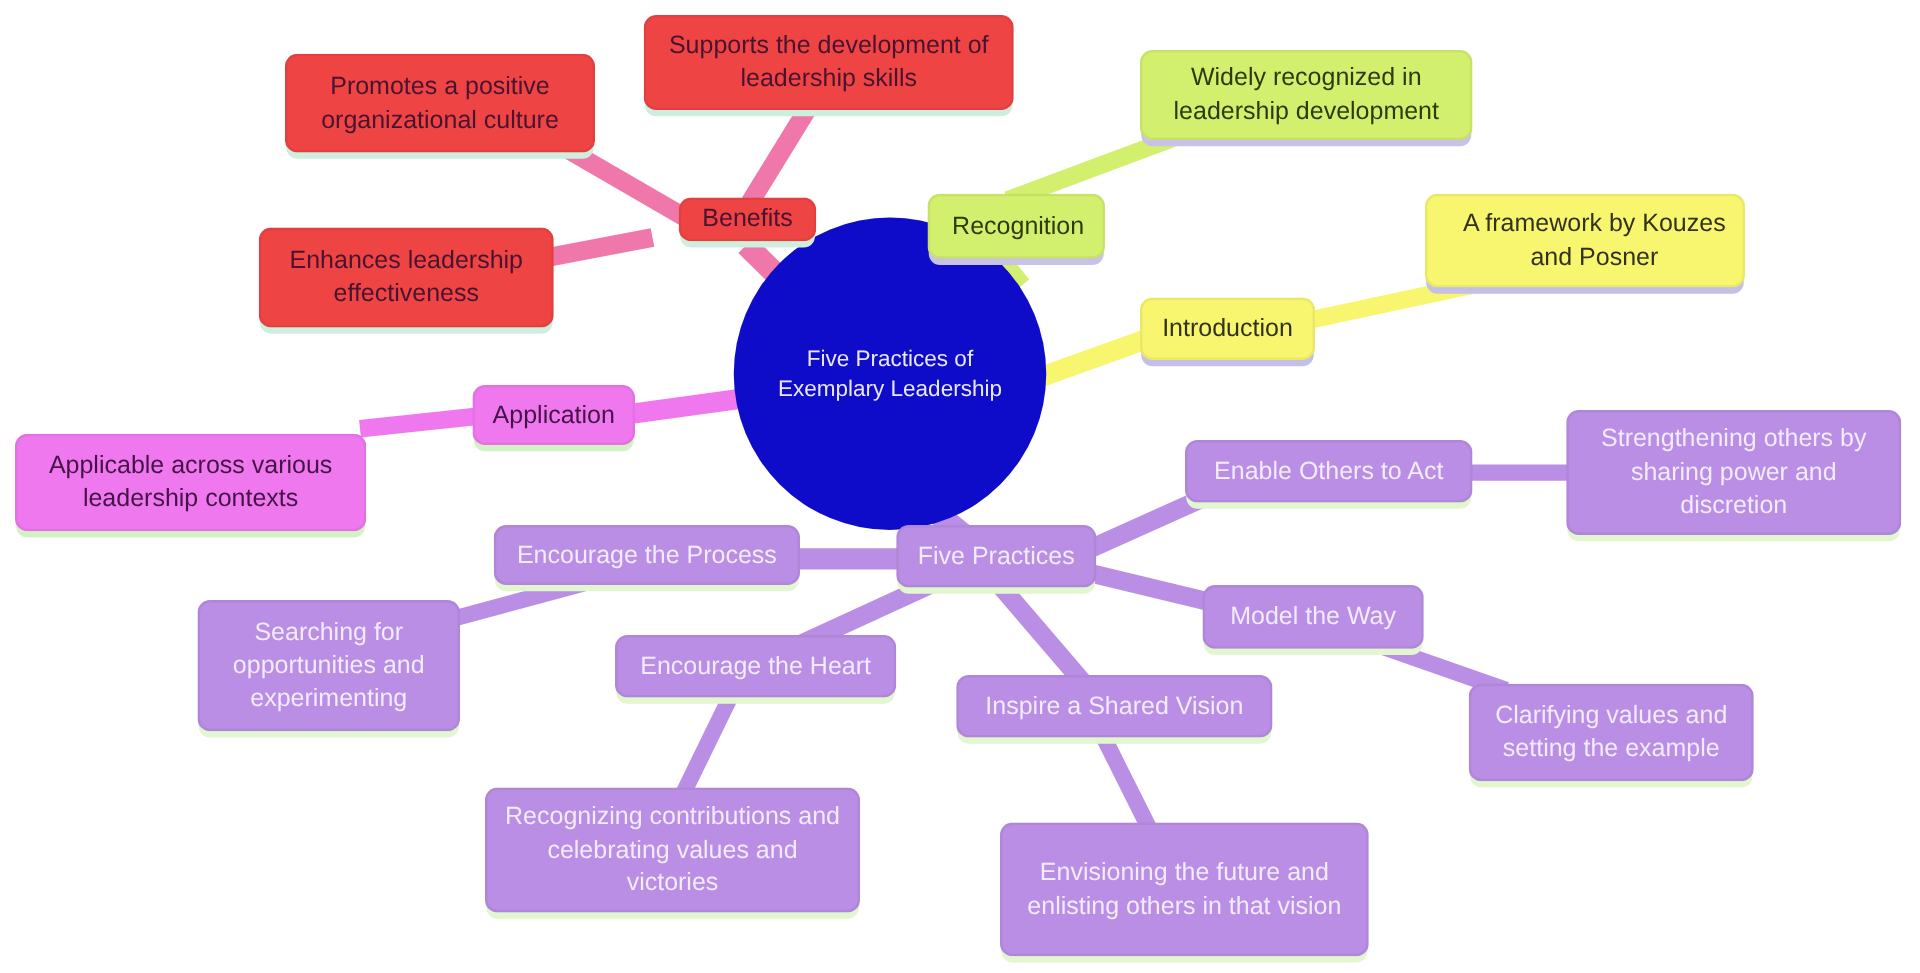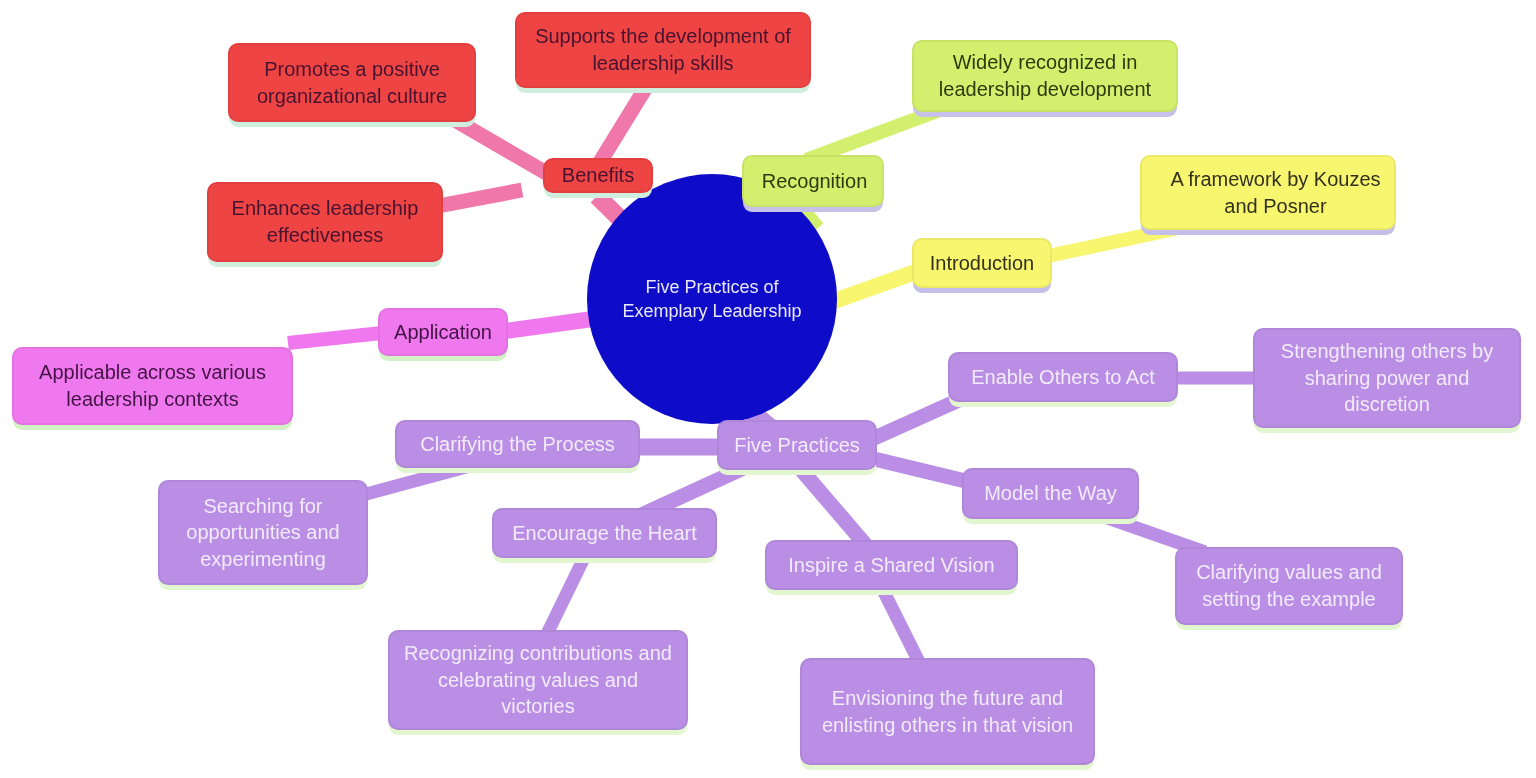--- a/index.html
+++ b/index.html
@@ -93,21 +93,21 @@
 
   <div class="node c-yellow" id="node-framework">A framework by Kouzes and Posner</div>
   <div class="node c-yellow" id="node-introduction">Introduction</div>
 
   <div class="node c-magenta" id="node-applicable">Applicable across various leadership contexts</div>
   <div class="node c-magenta" id="node-application">Application</div>
 
   <div class="node c-purple" id="node-enable">Enable Others to Act</div>
   <div class="node c-purple" id="node-five-practices">Five Practices</div>
   <div class="node c-purple" id="node-strengthening">Strengthening others by sharing power and discretion</div>
-  <div class="node c-purple" id="node-challenge">Clarifying the Process</div>
+  <div class="node c-purple" id="node-challenge">Encourage the Process</div>
   <div class="node c-purple" id="node-searching">Searching for opportunities and experimenting</div>
   <div class="node c-purple" id="node-model">Model the Way</div>
   <div class="node c-purple" id="node-clarifying">Clarifying values and setting the example</div>
   <div class="node c-purple" id="node-encourage">Encourage the Heart</div>
   <div class="node c-purple" id="node-recognizing">Recognizing contributions and celebrating values and victories</div>
   <div class="node c-purple" id="node-inspire">Inspire a Shared Vision</div>
   <div class="node c-purple" id="node-envisioning">Envisioning the future and enlisting others in that vision</div>
 
 </div>
 

